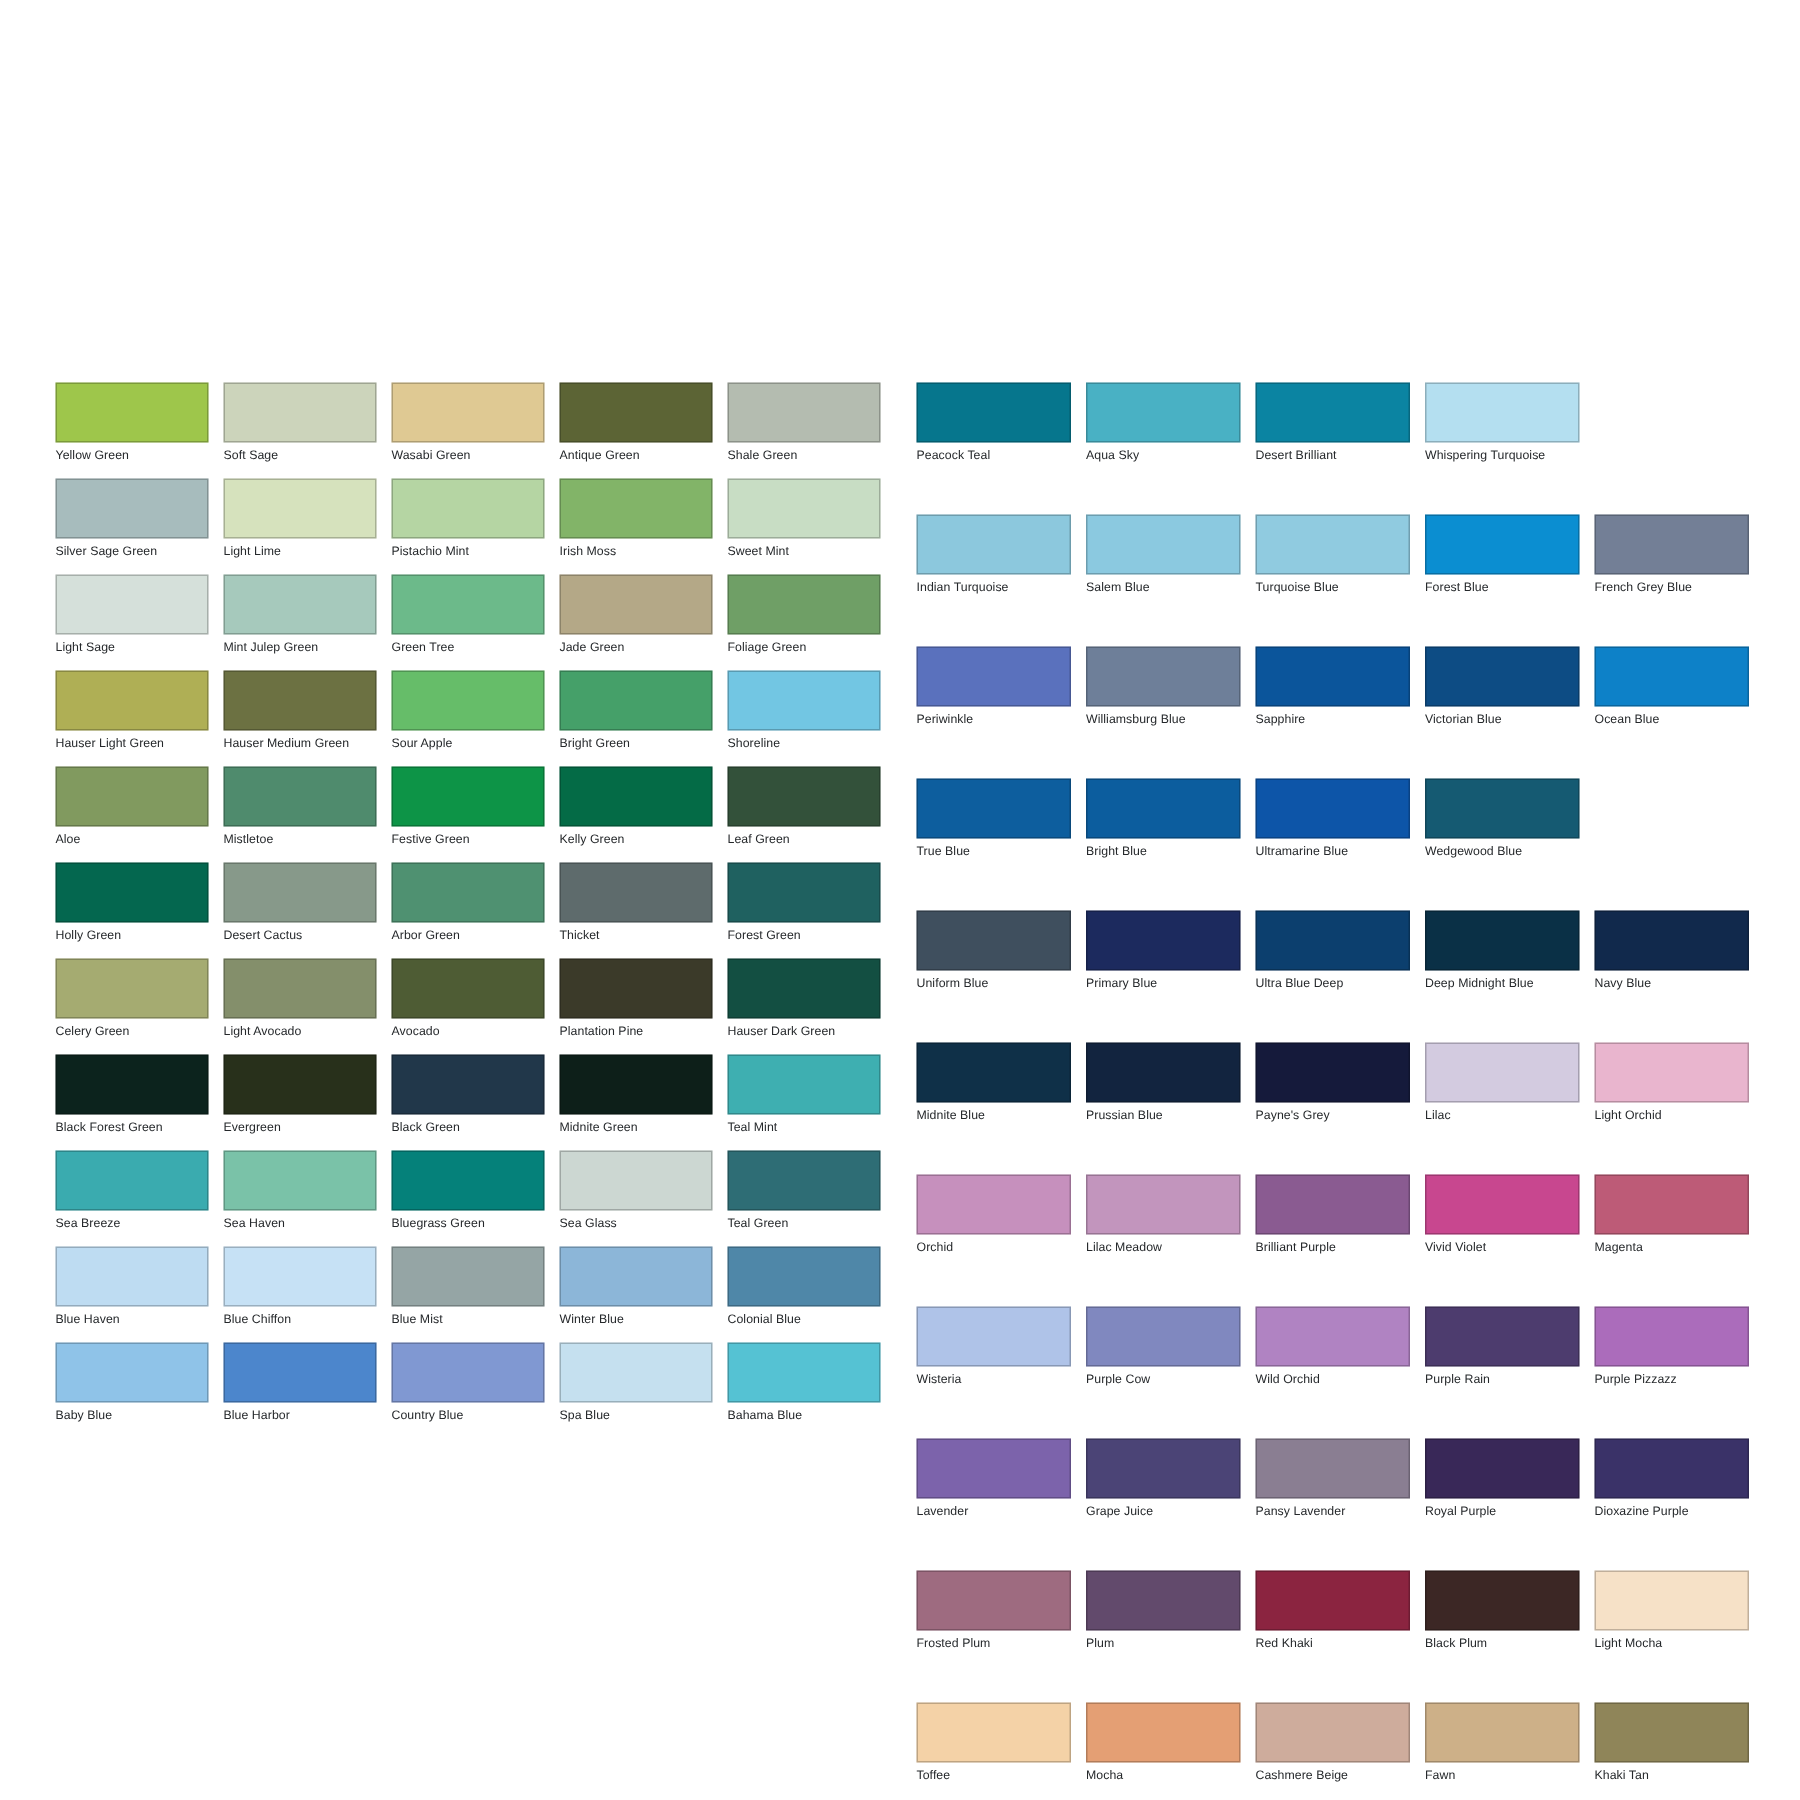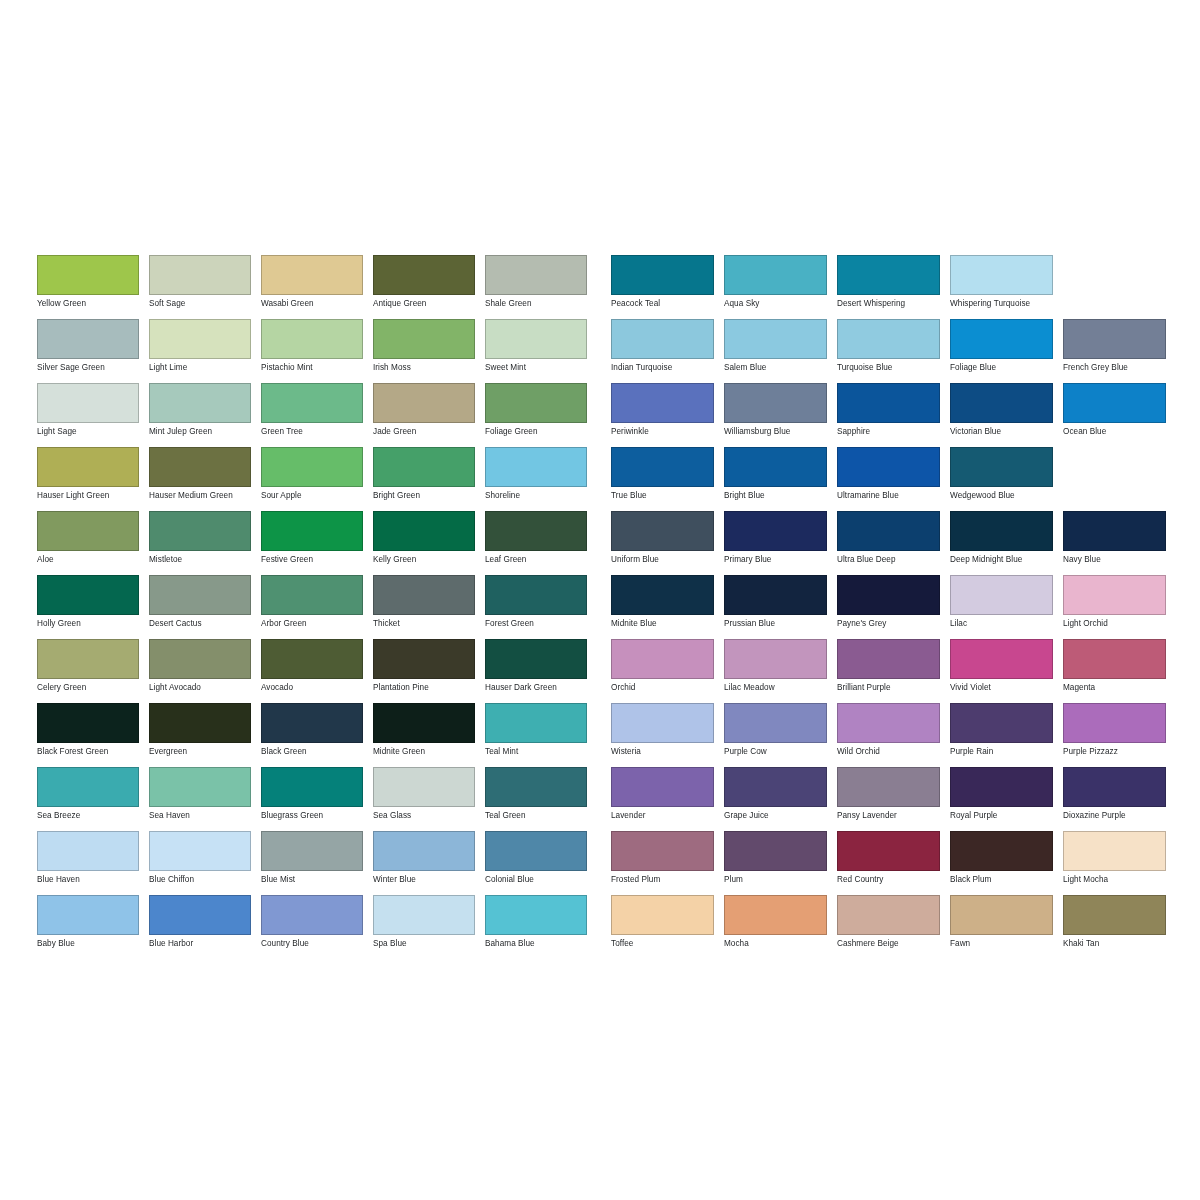--- a/index.html
+++ b/index.html
@@ -24,21 +24,21 @@
   }
 
   .swatch-grid {
     position: absolute;
     display: flex;
     flex-direction: column;
   }
 
   
   #grid-left  { left: 37px;  top: 255px; }
-  #grid-right { left: 611px; top: 255px; }
+  #grid-right { left: 611px; top: 255px; gap: 24px; }
 
   .grid-row {
     display: flex;
     height: 64px;
   }
 
   .swatch-cell {
     width: 112px;
     height: 64px;
     position: relative;
@@ -318,21 +318,21 @@
         <div class="swatch-cell">
           <div class="swatch-chip" title="Peacock Teal" style="background: rgb(6, 118, 141);"></div>
           <div class="swatch-label">Peacock Teal</div>
         </div>
         <div class="swatch-cell">
           <div class="swatch-chip" title="Aqua Sky" style="background: rgb(73, 177, 196);"></div>
           <div class="swatch-label">Aqua Sky</div>
         </div>
         <div class="swatch-cell">
           <div class="swatch-chip" title="Desert Turquoise" style="background: rgb(11, 132, 162);"></div>
-          <div class="swatch-label">Desert Whispering</div>
+          <div class="swatch-label">Desert Brilliant</div>
         </div>
         <div class="swatch-cell">
           <div class="swatch-chip" title="Whispering Turquoise" style="background: rgb(180, 223, 240);"></div>
           <div class="swatch-label">Whispering Turquoise</div>
         </div>
       </div>
       <div class="grid-row">
         <div class="swatch-cell">
           <div class="swatch-chip" title="Indian Turquoise" style="background: rgb(140, 200, 221);"></div>
           <div class="swatch-label">Indian Turquoise</div>
@@ -340,21 +340,21 @@
         <div class="swatch-cell">
           <div class="swatch-chip" title="Salem Blue" style="background: rgb(139, 201, 224);"></div>
           <div class="swatch-label">Salem Blue</div>
         </div>
         <div class="swatch-cell">
           <div class="swatch-chip" title="Turquoise Blue" style="background: rgb(144, 203, 224);"></div>
           <div class="swatch-label">Turquoise Blue</div>
         </div>
         <div class="swatch-cell">
           <div class="swatch-chip" title="Calypso Blue" style="background: rgb(11, 142, 209);"></div>
-          <div class="swatch-label">Foliage Blue</div>
+          <div class="swatch-label">Forest Blue</div>
         </div>
         <div class="swatch-cell">
           <div class="swatch-chip" title="French Grey Blue" style="background: rgb(115, 127, 150);"></div>
           <div class="swatch-label">French Grey Blue</div>
         </div>
       </div>
       <div class="grid-row">
         <div class="swatch-cell">
           <div class="swatch-chip" title="Periwinkle" style="background: rgb(90, 113, 189);"></div>
           <div class="swatch-label">Periwinkle</div>
@@ -508,21 +508,21 @@
         <div class="swatch-cell">
           <div class="swatch-chip" title="Frosted Plum" style="background: rgb(158, 107, 128);"></div>
           <div class="swatch-label">Frosted Plum</div>
         </div>
         <div class="swatch-cell">
           <div class="swatch-chip" title="Plum" style="background: rgb(98, 74, 108);"></div>
           <div class="swatch-label">Plum</div>
         </div>
         <div class="swatch-cell">
           <div class="swatch-chip" title="Red Violet" style="background: rgb(139, 36, 64);"></div>
-          <div class="swatch-label">Red Country</div>
+          <div class="swatch-label">Red Khaki</div>
         </div>
         <div class="swatch-cell">
           <div class="swatch-chip" title="Black Plum" style="background: rgb(60, 39, 37);"></div>
           <div class="swatch-label">Black Plum</div>
         </div>
         <div class="swatch-cell">
           <div class="swatch-chip" title="Light Mocha" style="background: rgb(246, 225, 199);"></div>
           <div class="swatch-label">Light Mocha</div>
         </div>
       </div>

